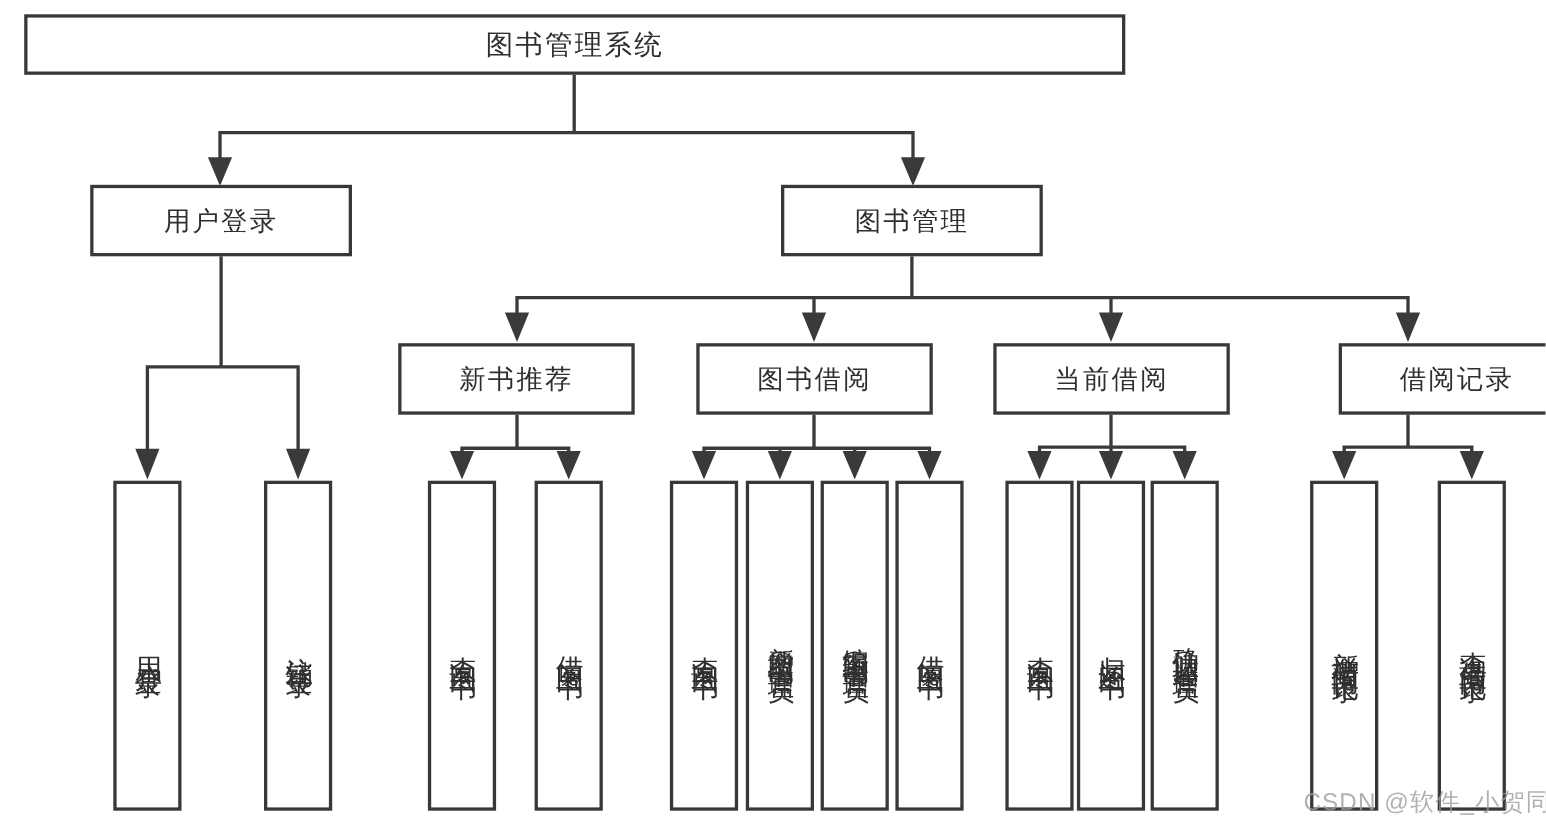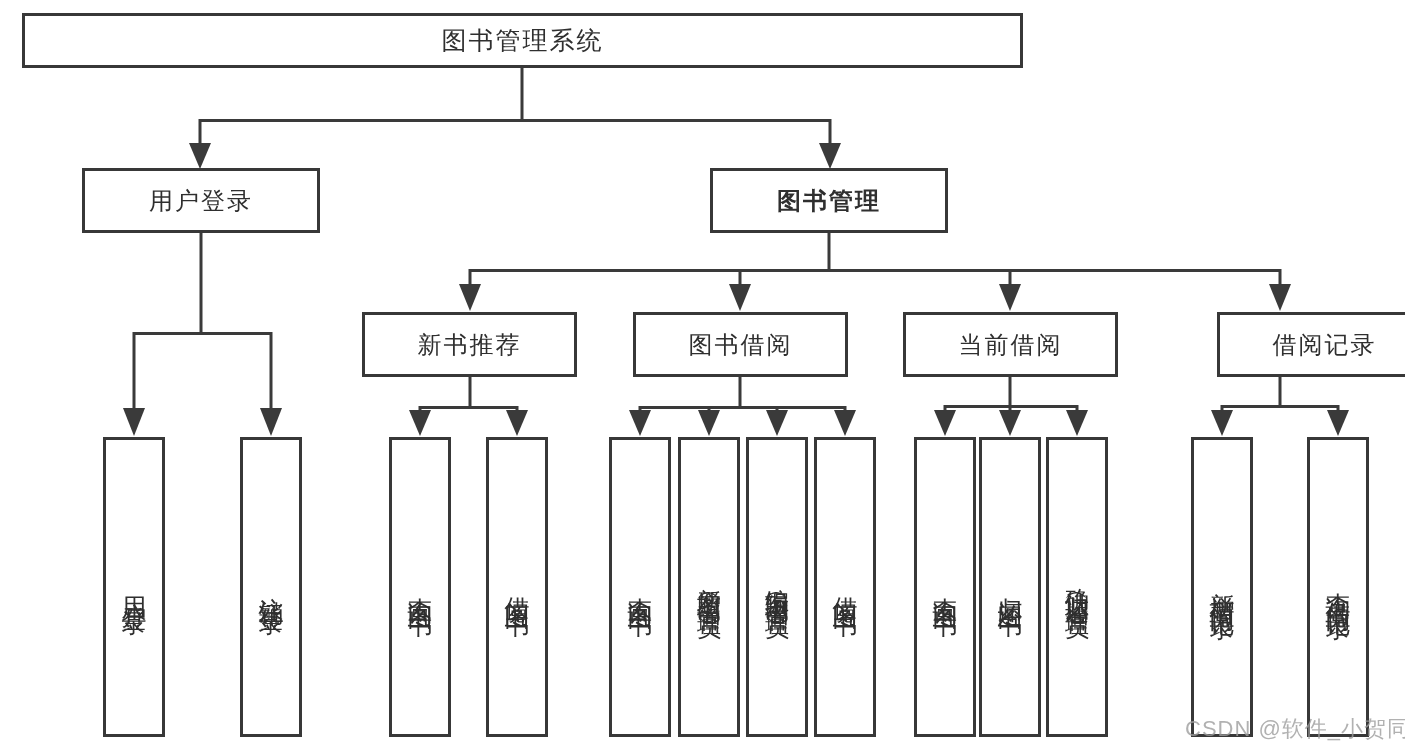--- a/index.html
+++ b/index.html
@@ -114,21 +114,21 @@
     </g>
   </svg>
 
   <div class="node root" style="left:22px;">
     <span>图书管理系统</span>
   </div>
 
   <div class="node lvl2" style="left:82px;">
     <span>用户登录</span>
   </div>
-  <div class="node lvl2" style="left:710px;font-weight:bold;">
+  <div class="node lvl2" style="left:710px;">
     <span>图书管理</span>
   </div>
 
   <div class="node lvl3" style="left:633px;">
     <span>图书借阅</span>
   </div>
   <div class="node lvl3" style="left:362px;">
     <span>新书推荐</span>
   </div>
   <div class="node lvl3" style="left:903px;justify-content:center;">

